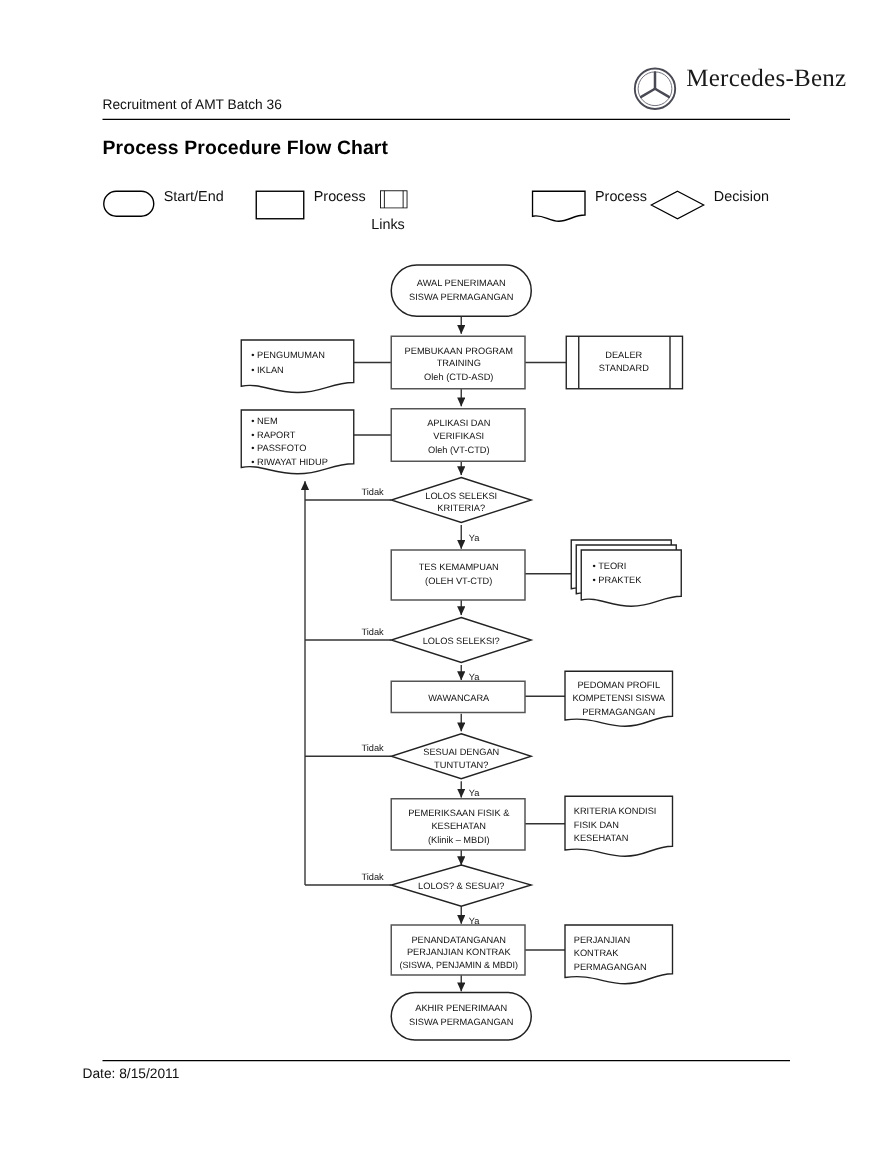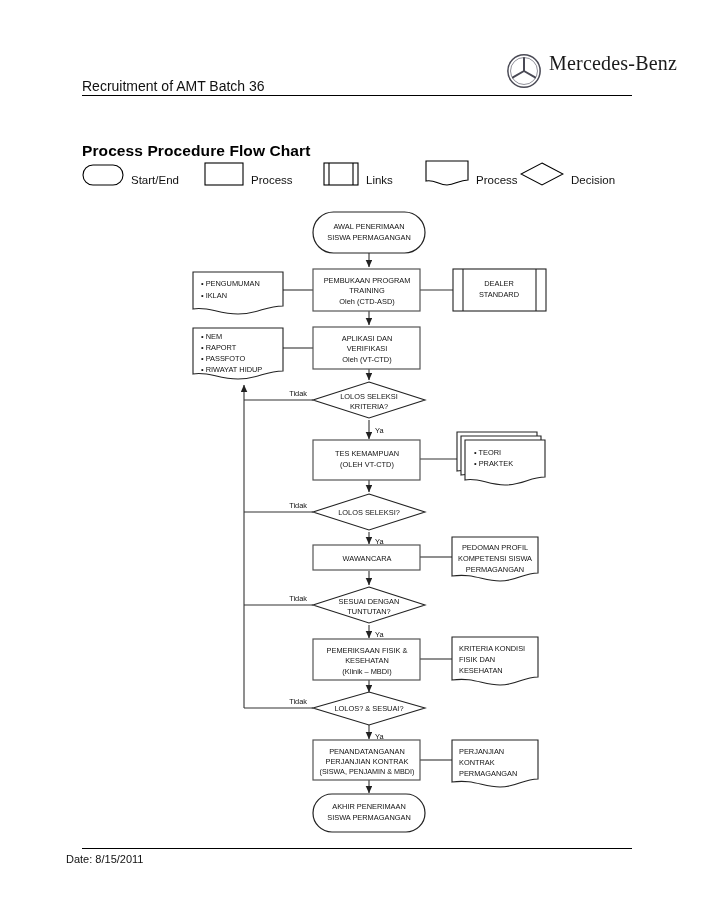--- a/index.html
+++ b/index.html
@@ -38,57 +38,56 @@
     font-family: "Liberation Serif", serif;
     font-size: 20px;
     letter-spacing: 0.2px;
     color: #1a1a1a;
     white-space: nowrap;
   }
   .header-label {
     position: absolute;
     left: 82px;
     top: 78px;
-    font-size: 14px;
+    font-size: 11px;
     color: #111111;
     white-space: nowrap;
   }
   .rule-top {
     position: absolute;
     left: 82px;
     top: 95px;
     width: 550px;
     height: 0;
     border-top: 1.3px solid #000000;
   }
   .page-title {
     position: absolute;
     left: 82px;
     top: 110px;
     font-size: 15.5px;
     font-weight: bold;
     letter-spacing: 0.1px;
     white-space: nowrap;
-    margin-top: 32px;
   }
 
   
   .legend {
     position: absolute;
     left: 82px;
     top: 152px;
     width: 560px;
     height: 34px;
   }
   .legend-item {
     position: absolute;
     top: 0;
     height: 34px;
     display: flex;
-    align-items: flex-end;
+    align-items: flex-start;
     gap: 7px;
   }
   .legend-item .lg-label {
     font-size: 11.5px;
     color: #111111;
     white-space: nowrap;
   }
 
   
   .flow {
@@ -165,21 +164,21 @@
       <span class="lg-label">Start/End</span>
     </div>
 
     <div class="legend-item" style="left:122px;">
       <svg width="40" height="24" viewBox="0 0 40 24">
         <rect x="1" y="1" width="38" height="22" fill="#fff" stroke="#000" stroke-width="1.1"></rect>
       </svg>
       <span class="lg-label">Process</span>
     </div>
 
-    <div class="legend-item" style="left:241px;">
+    <div class="legend-item" style="left:215px;flex-direction:column;">
       <svg width="36" height="24" viewBox="0 0 36 24">
         <rect x="1" y="1" width="34" height="22" fill="#fff" stroke="#000" stroke-width="1.1"></rect>
         <line x1="6" y1="1" x2="6" y2="23" stroke="#000" stroke-width="1.1"></line>
         <line x1="30" y1="1" x2="30" y2="23" stroke="#000" stroke-width="1.1"></line>
       </svg>
       <span class="lg-label">Links</span>
     </div>
 
     <div class="legend-item" style="left:343px;">
       <svg width="44" height="26" viewBox="0 0 44 26">

